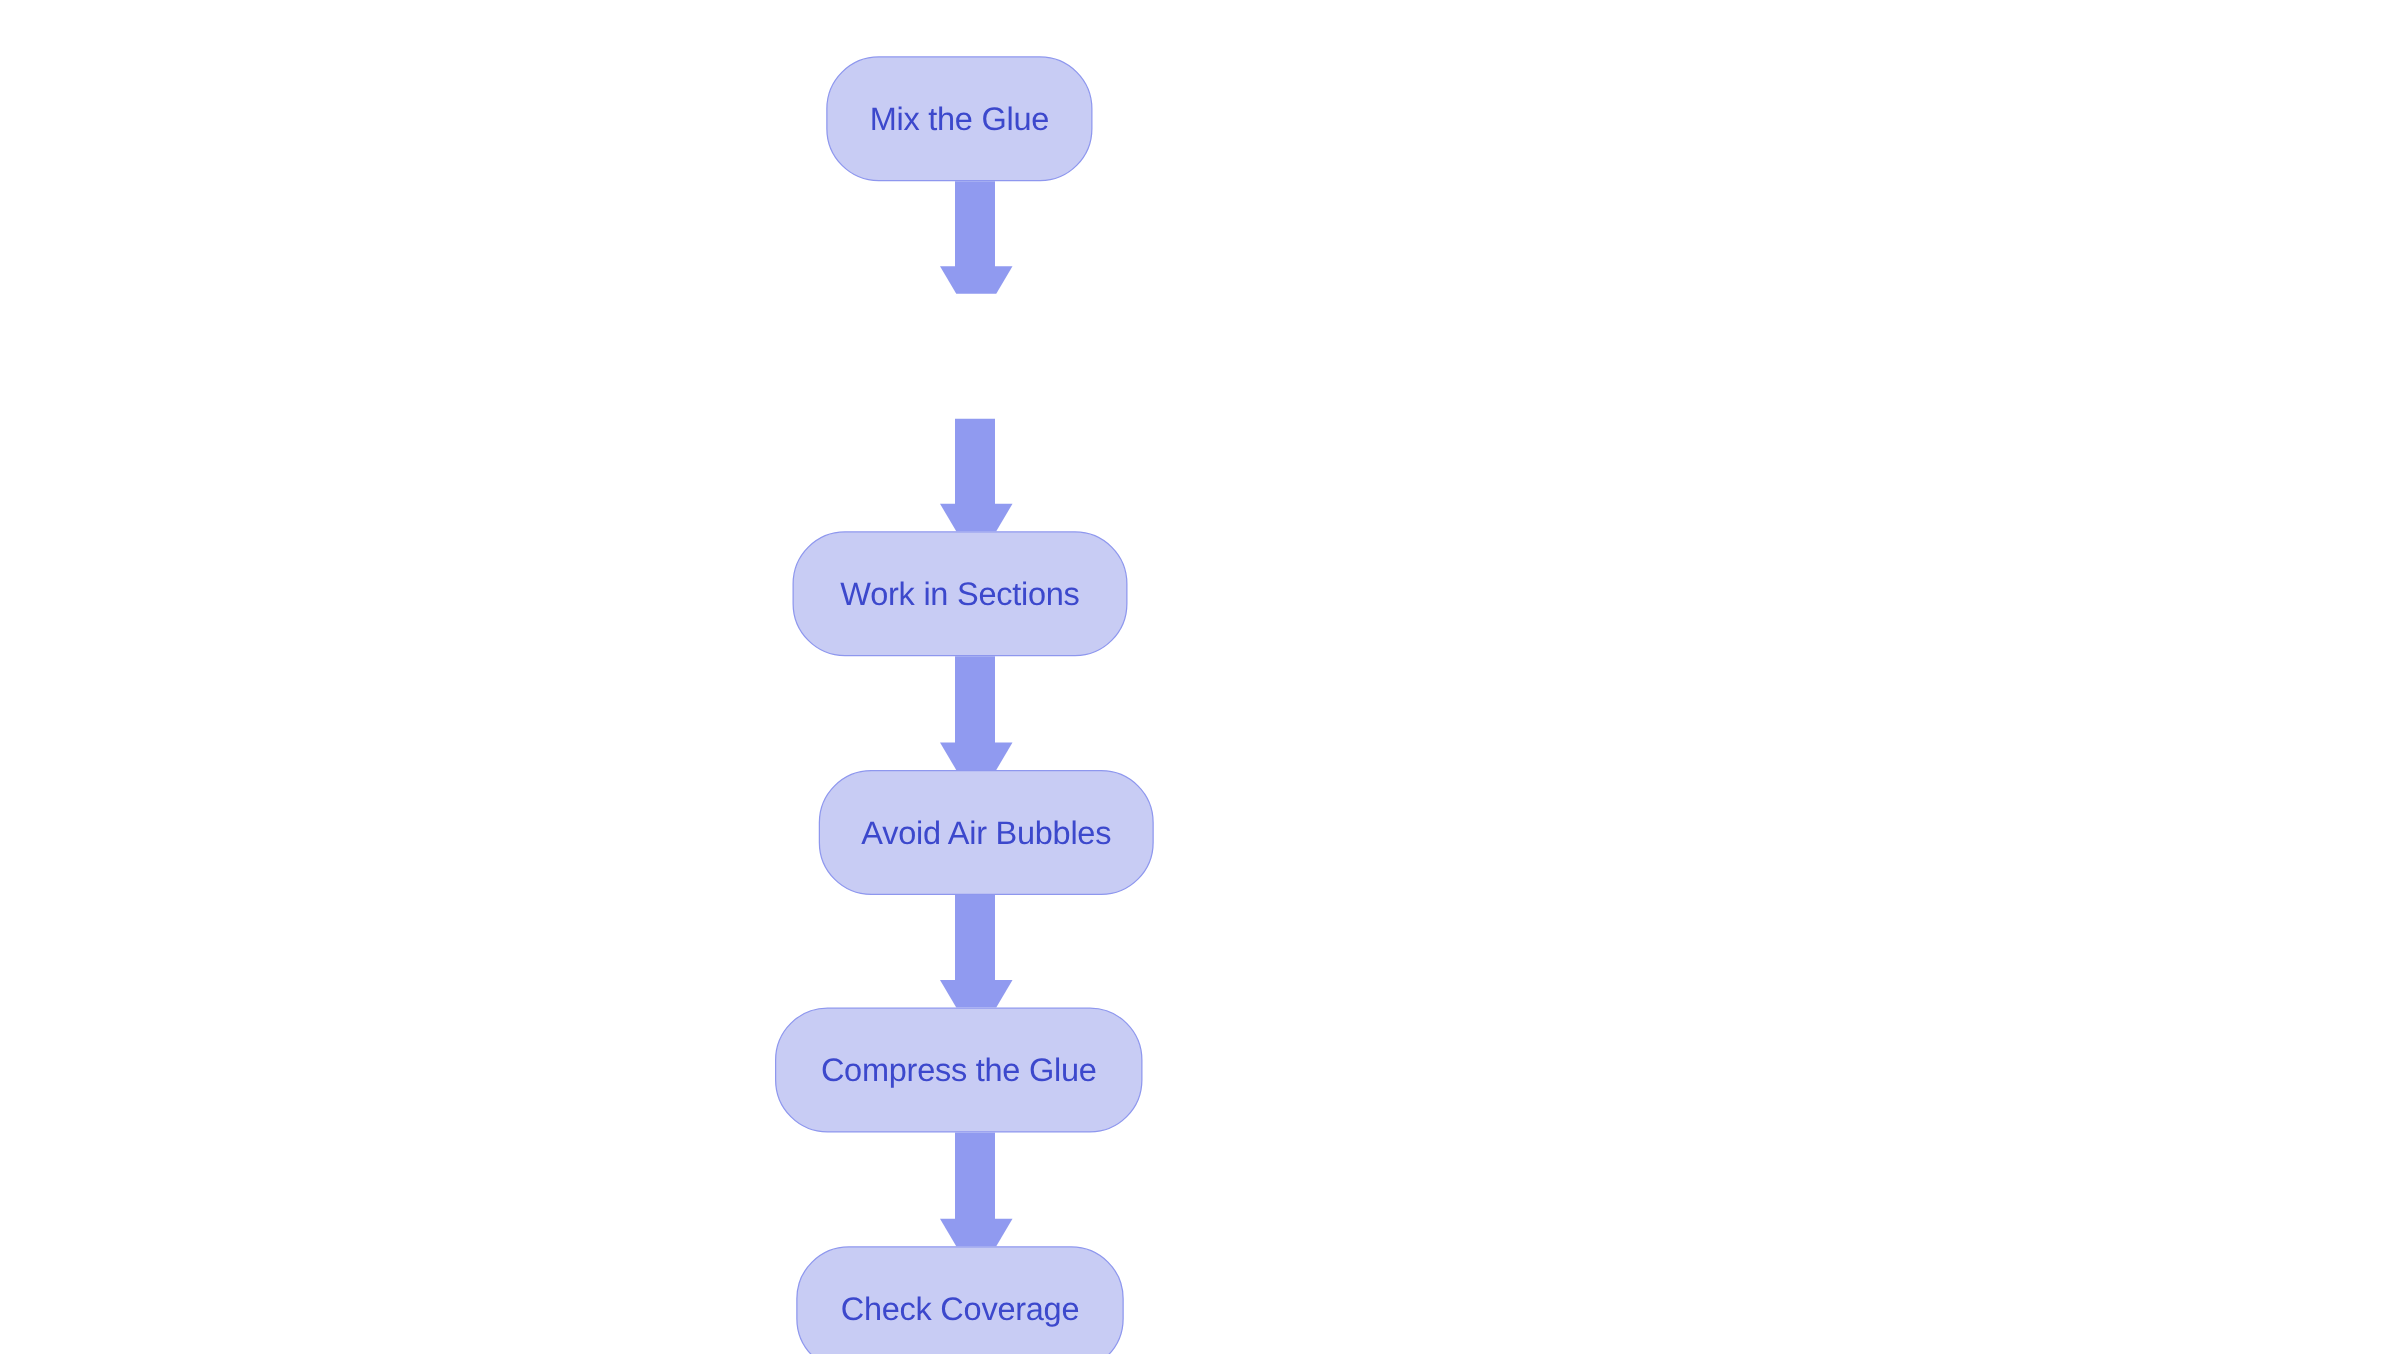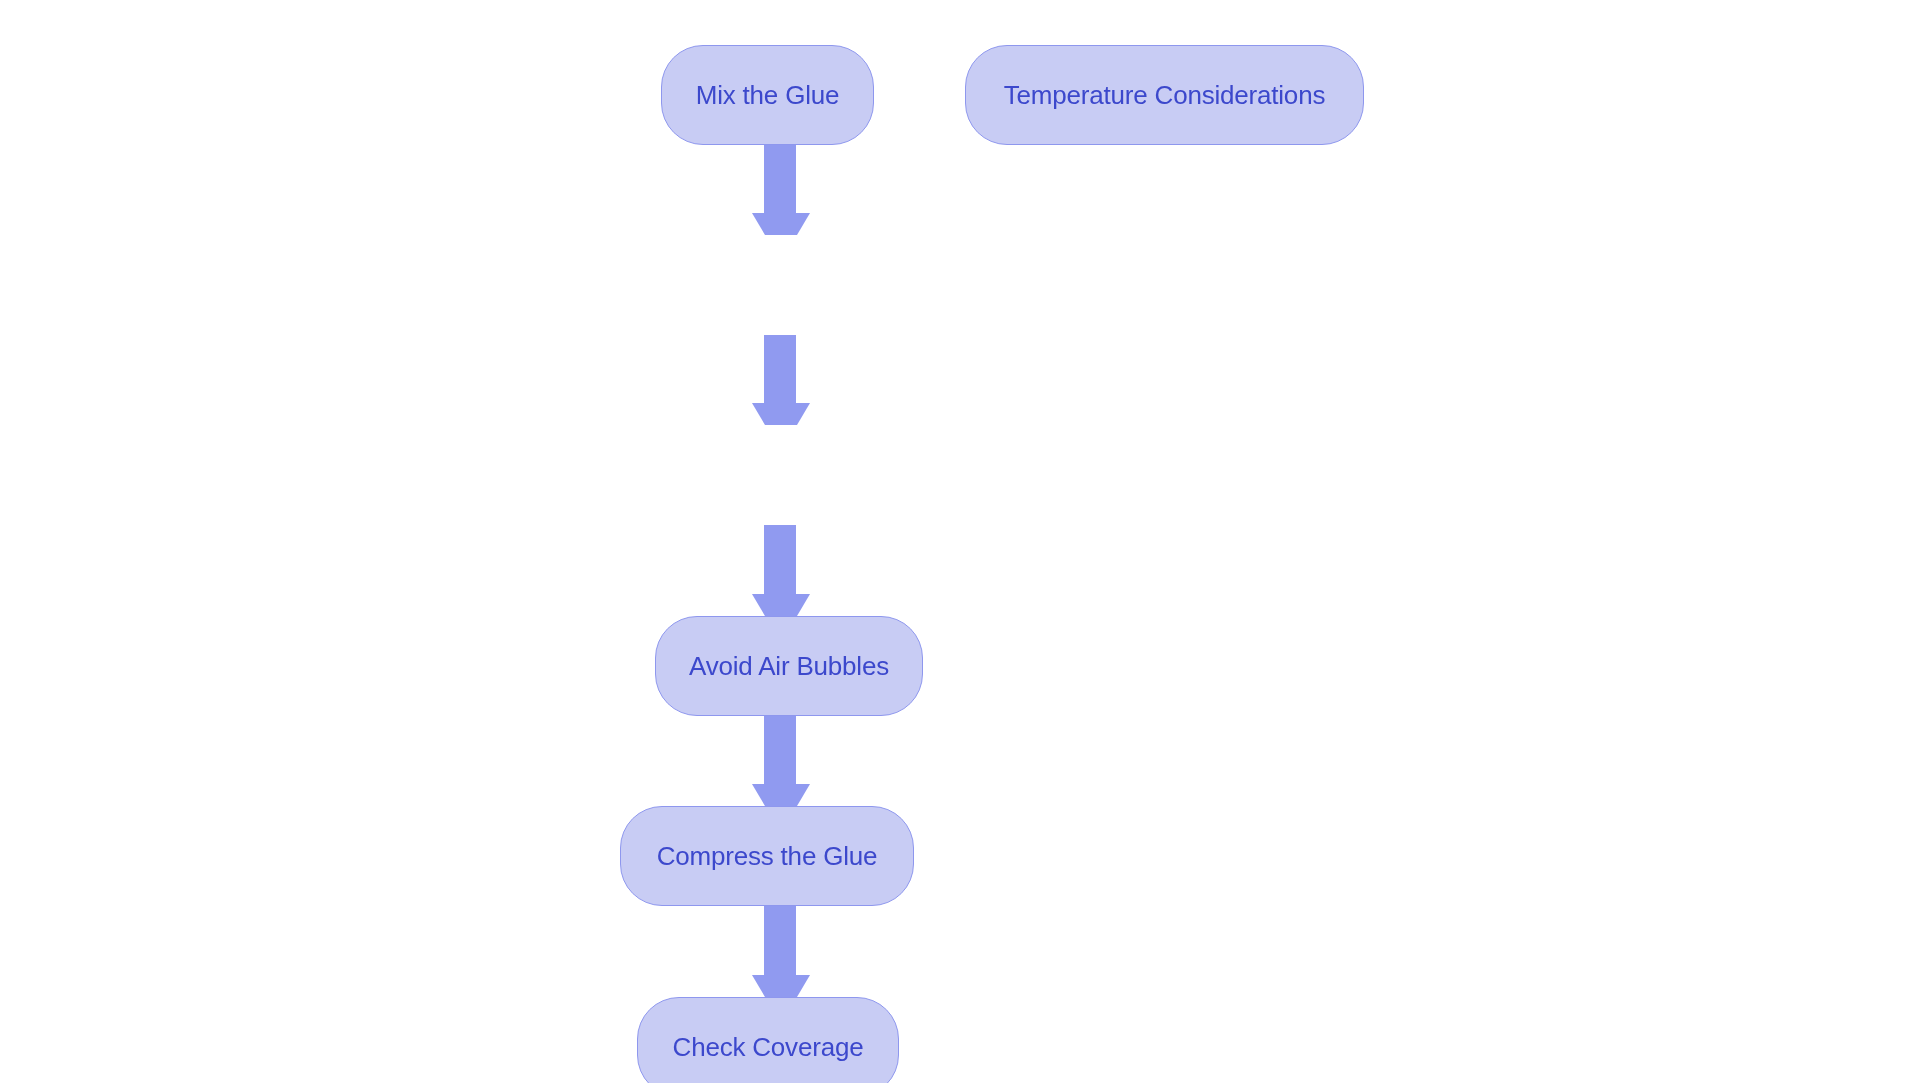--- a/index.html
+++ b/index.html
@@ -57,25 +57,25 @@
 </style>
 </head>
 <body>
 
 <div class="canvas">
 
   <div class="node" style="left:629px; top:13px; width:213px;">
     <span class="node-label">Mix the Glue</span>
   </div>
 
-  <div class="node" style="left:933px; top:13px; width:399px;">
-    <span class="node-label">Temperature Considerations</span>
-  </div>
 
 
+  <div class="node" style="left:602px; top:393px; width:268px;">
+    <span class="node-label">Work in Sections</span>
+  </div>
 
   <div class="node" style="left:623px; top:584px; width:268px;">
     <span class="node-label">Avoid Air Bubbles</span>
   </div>
 
   <div class="node" style="left:588px; top:774px; width:294px;">
     <span class="node-label">Compress the Glue</span>
   </div>
 
   <div class="node" style="left:605px; top:965px; width:262px;">

